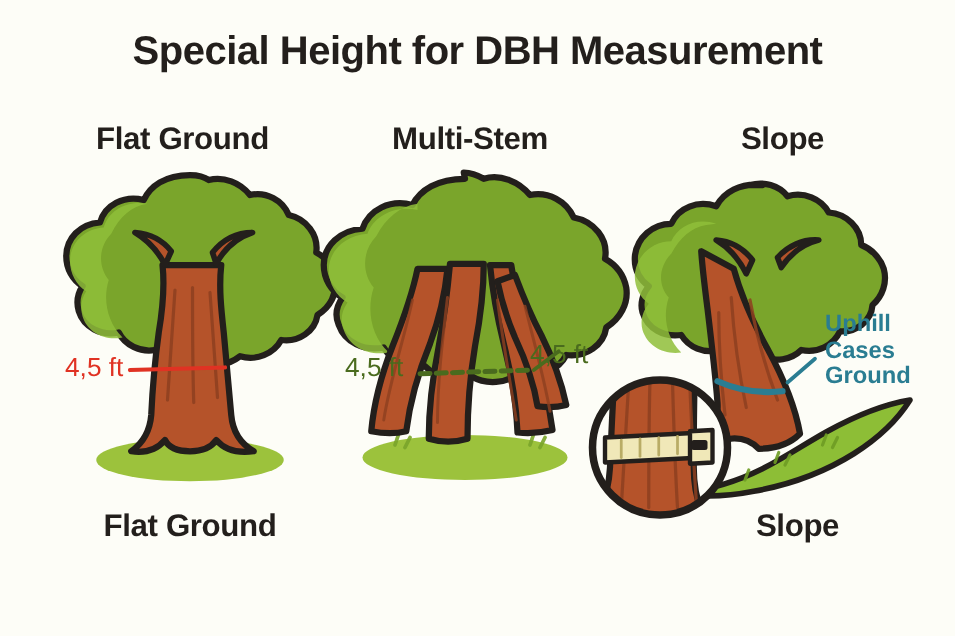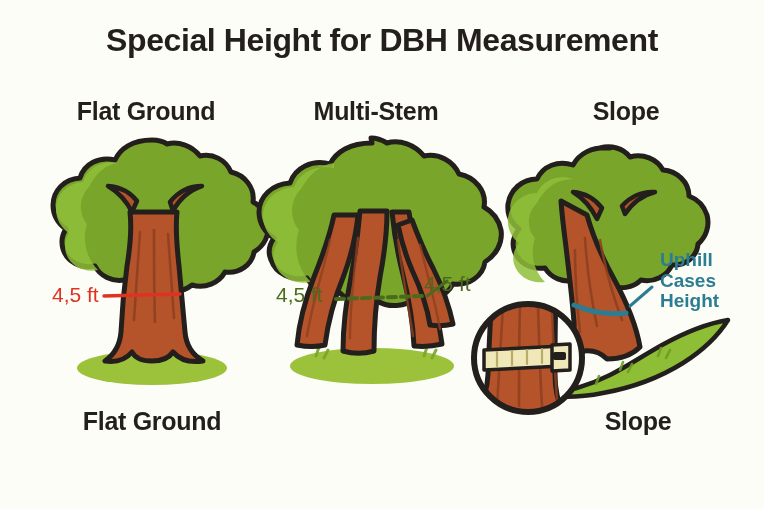--- a/index.html
+++ b/index.html
@@ -310,19 +310,19 @@
     </g>
   </svg>
 
   <div class="meas-label red">4,5 ft</div>
   <div class="meas-label green-left">4,5 ft</div>
   <div class="meas-label green-right">4,5 ft</div>
 
   <div class="uphill-label">
     <div>Uphill</div>
     <div>Cases</div>
-    <div>Height</div>
+    <div>Ground</div>
   </div>
 
   <div class="foot-label f1">Flat Ground</div>
   <div class="foot-label f3">Slope</div>
 
 </div>
 
 </body></html>

